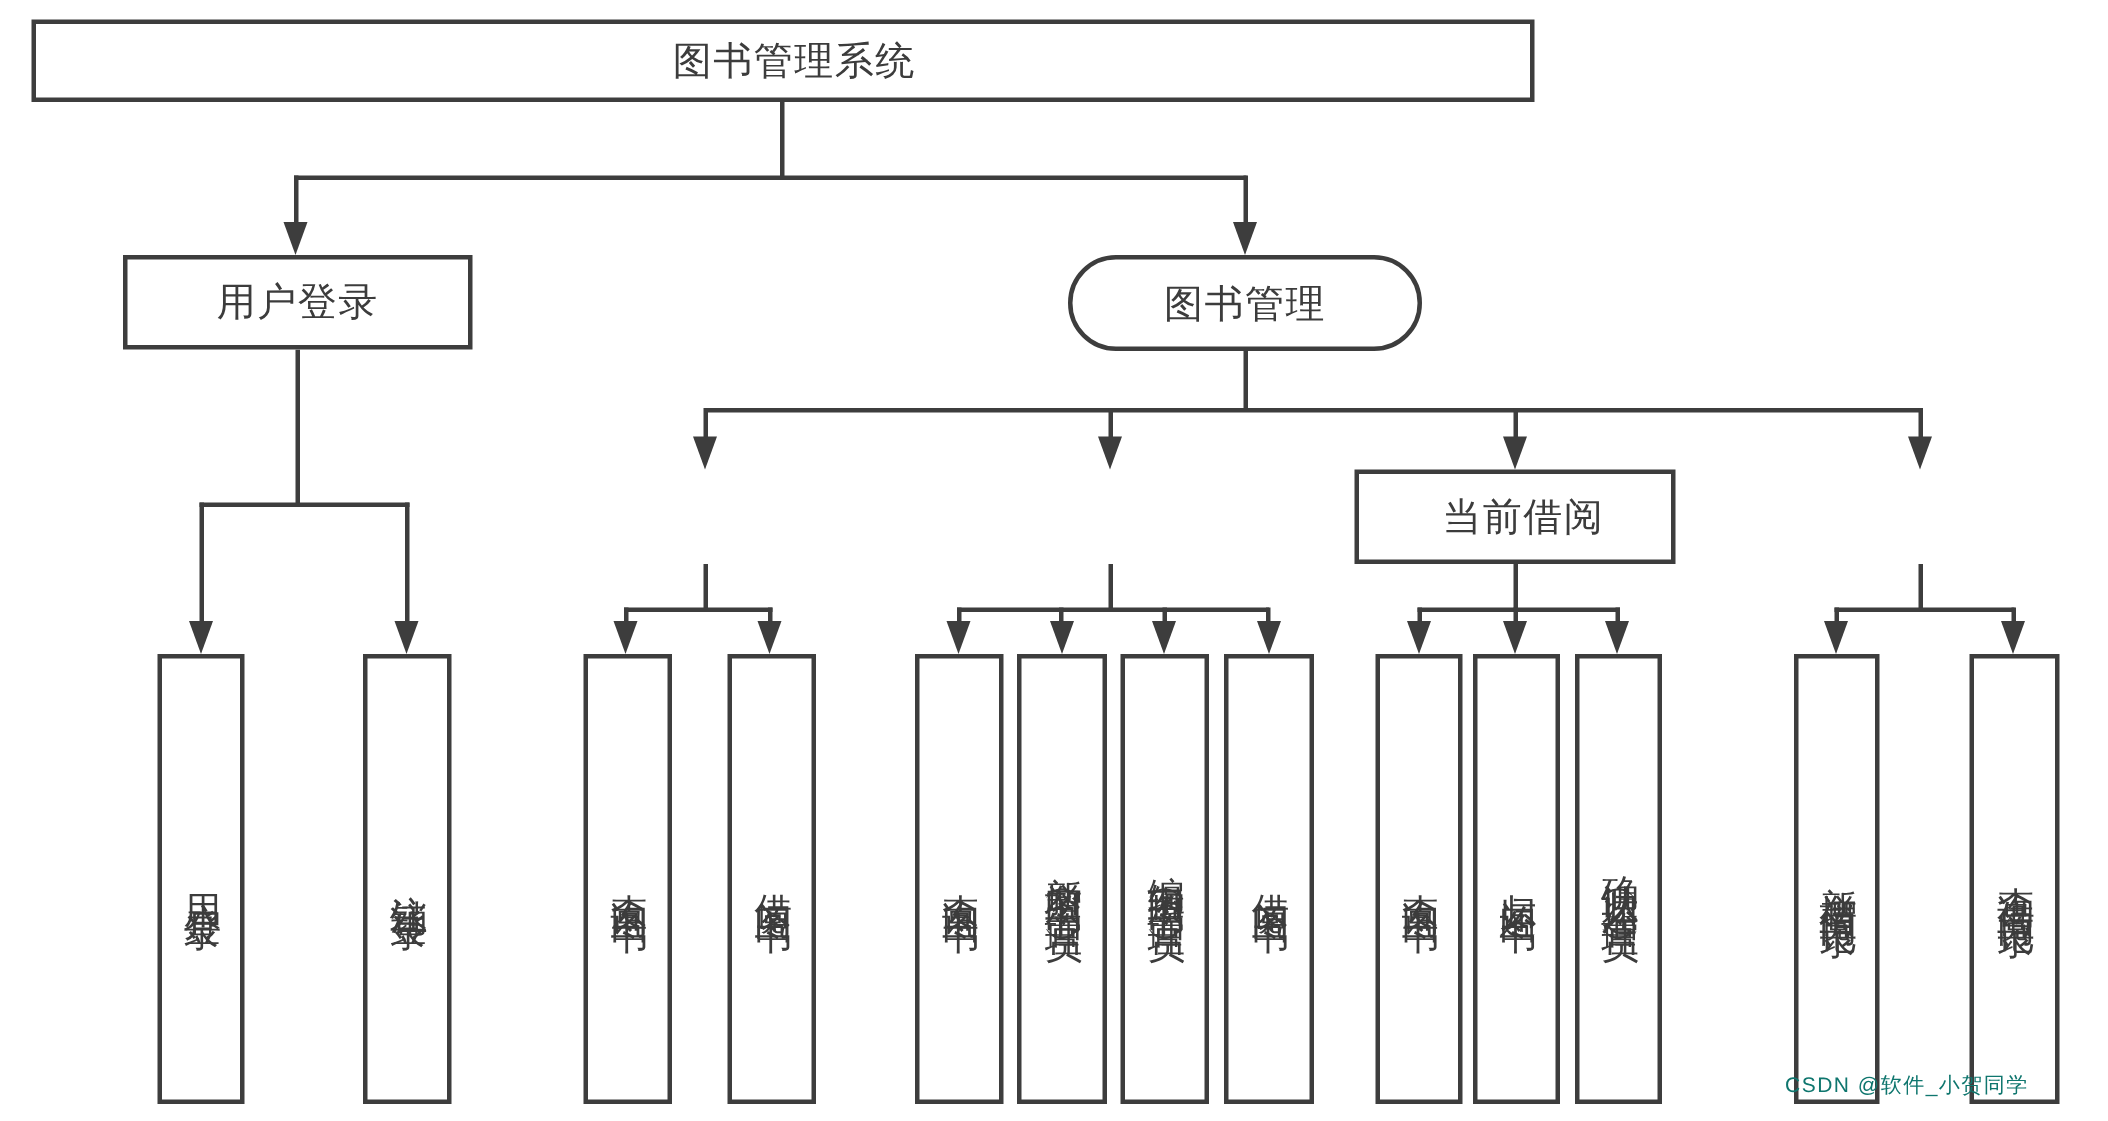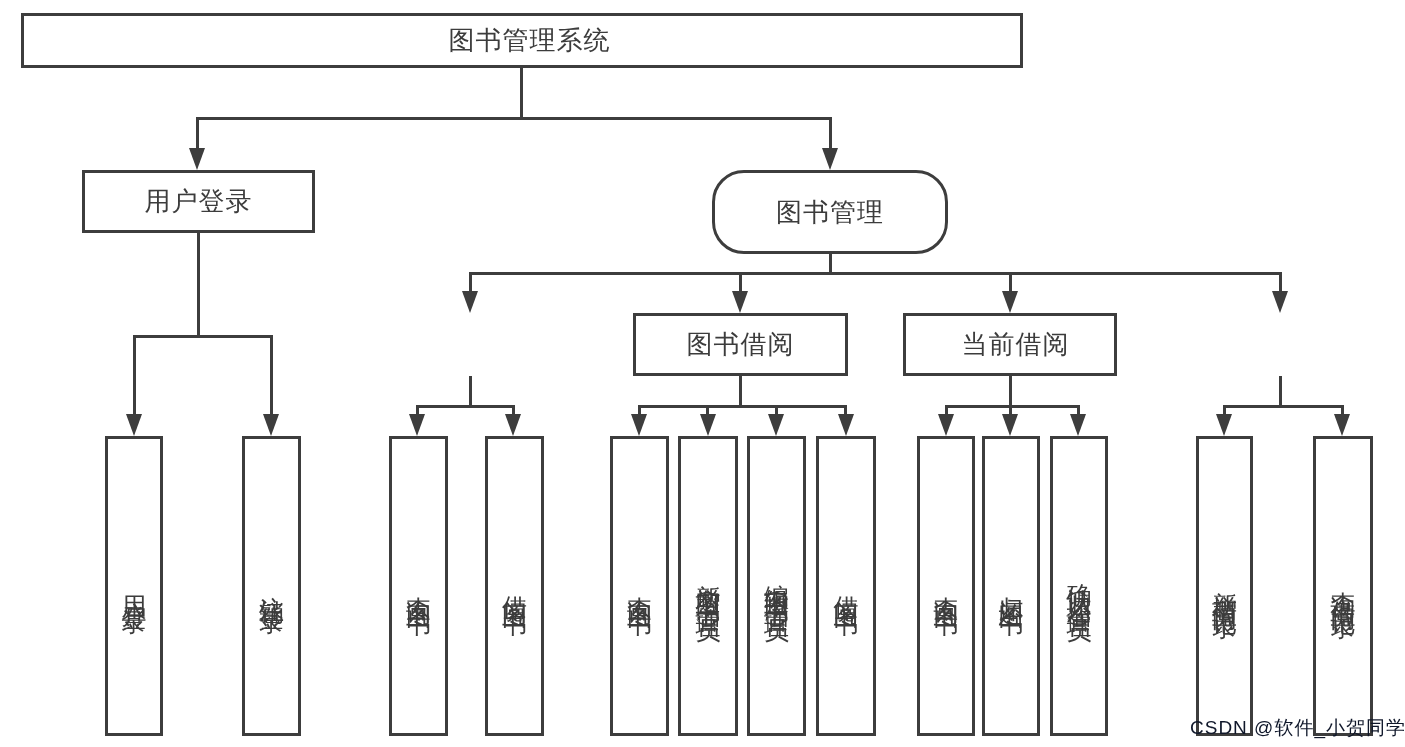--- a/index.html
+++ b/index.html
@@ -22,21 +22,21 @@
     font-size:25px;letter-spacing:5px;line-height:1;white-space:nowrap;
   }
   .hline{position:absolute;height:3px;background:#3d3d3d;z-index:1;}
   .vline{position:absolute;width:3px;background:#3d3d3d;z-index:1;}
   .ahead{
     position:absolute;width:0;height:0;z-index:1;
     border-left:8px solid transparent;border-right:8px solid transparent;
     border-top:22px solid #3d3d3d;
   }
   .watermark{
-    position:absolute;left:1190px;top:715px;font-size:19px;color:#0f172a;
+    position:absolute;left:1190px;top:715px;font-size:14px;color:#0f766e;
     letter-spacing:1px;z-index:3;white-space:nowrap;
   }
 </style>
 </head>
 <body>
 
 <div class="canvas">
 
   <div class="box" style="left:21px;top:13px;width:1002px;height:55px;padding-left:15px;">
     <span>图书管理系统</span>
@@ -45,21 +45,21 @@
   <div class="vline" style="left:520px;top:68px;height:51px;"></div>
   <div class="hline" style="left:196px;top:117px;width:635px;"></div>
   <div class="vline" style="left:196px;top:117px;height:36px;"></div>
   <div class="ahead" style="left:189px;top:148px;"></div>
   <div class="vline" style="left:829px;top:117px;height:36px;"></div>
   <div class="ahead" style="left:822px;top:148px;"></div>
 
   <div class="box" style="left:82px;top:170px;width:233px;height:63px;">
     <span>用户登录</span>
   </div>
-  <div class="box" style="left:712px;top:170px;width:236px;height:84px;border-radius:32px;">
+  <div class="box" style="left:712px;top:170px;width:236px;height:64px;border-radius:32px;">
     <span>图书管理</span>
   </div>
 
   <div class="vline" style="left:197px;top:233px;height:104px;"></div>
   <div class="hline" style="left:133px;top:335px;width:140px;"></div>
   <div class="vline" style="left:133px;top:335px;height:81px;"></div>
   <div class="ahead" style="left:126px;top:414px;"></div>
   <div class="vline" style="left:270px;top:335px;height:81px;"></div>
   <div class="ahead" style="left:263px;top:414px;"></div>
 
@@ -67,23 +67,20 @@
   <div class="hline" style="left:470px;top:272px;width:811px;"></div>
   <div class="vline" style="left:469px;top:272px;height:22px;"></div>
   <div class="ahead" style="left:462px;top:291px;"></div>
   <div class="vline" style="left:739px;top:272px;height:22px;"></div>
   <div class="ahead" style="left:732px;top:291px;"></div>
   <div class="vline" style="left:1009px;top:272px;height:22px;"></div>
   <div class="ahead" style="left:1002px;top:291px;"></div>
   <div class="vline" style="left:1279px;top:272px;height:22px;"></div>
   <div class="ahead" style="left:1272px;top:291px;"></div>
 
-  <div class="box" style="left:633px;top:313px;width:215px;height:63px;">
-    <span>图书借阅</span>
-  </div>
   <div class="box" style="left:903px;top:313px;width:214px;height:63px;padding-left:11px;">
     <span>当前借阅</span>
   </div>
 
   <div class="vline" style="left:469px;top:376px;height:31px;"></div>
   <div class="hline" style="left:416px;top:405px;width:99px;"></div>
   <div class="vline" style="left:416px;top:405px;height:11px;"></div>
   <div class="ahead" style="left:409px;top:414px;"></div>
   <div class="vline" style="left:512px;top:405px;height:11px;"></div>
   <div class="ahead" style="left:505px;top:414px;"></div>

